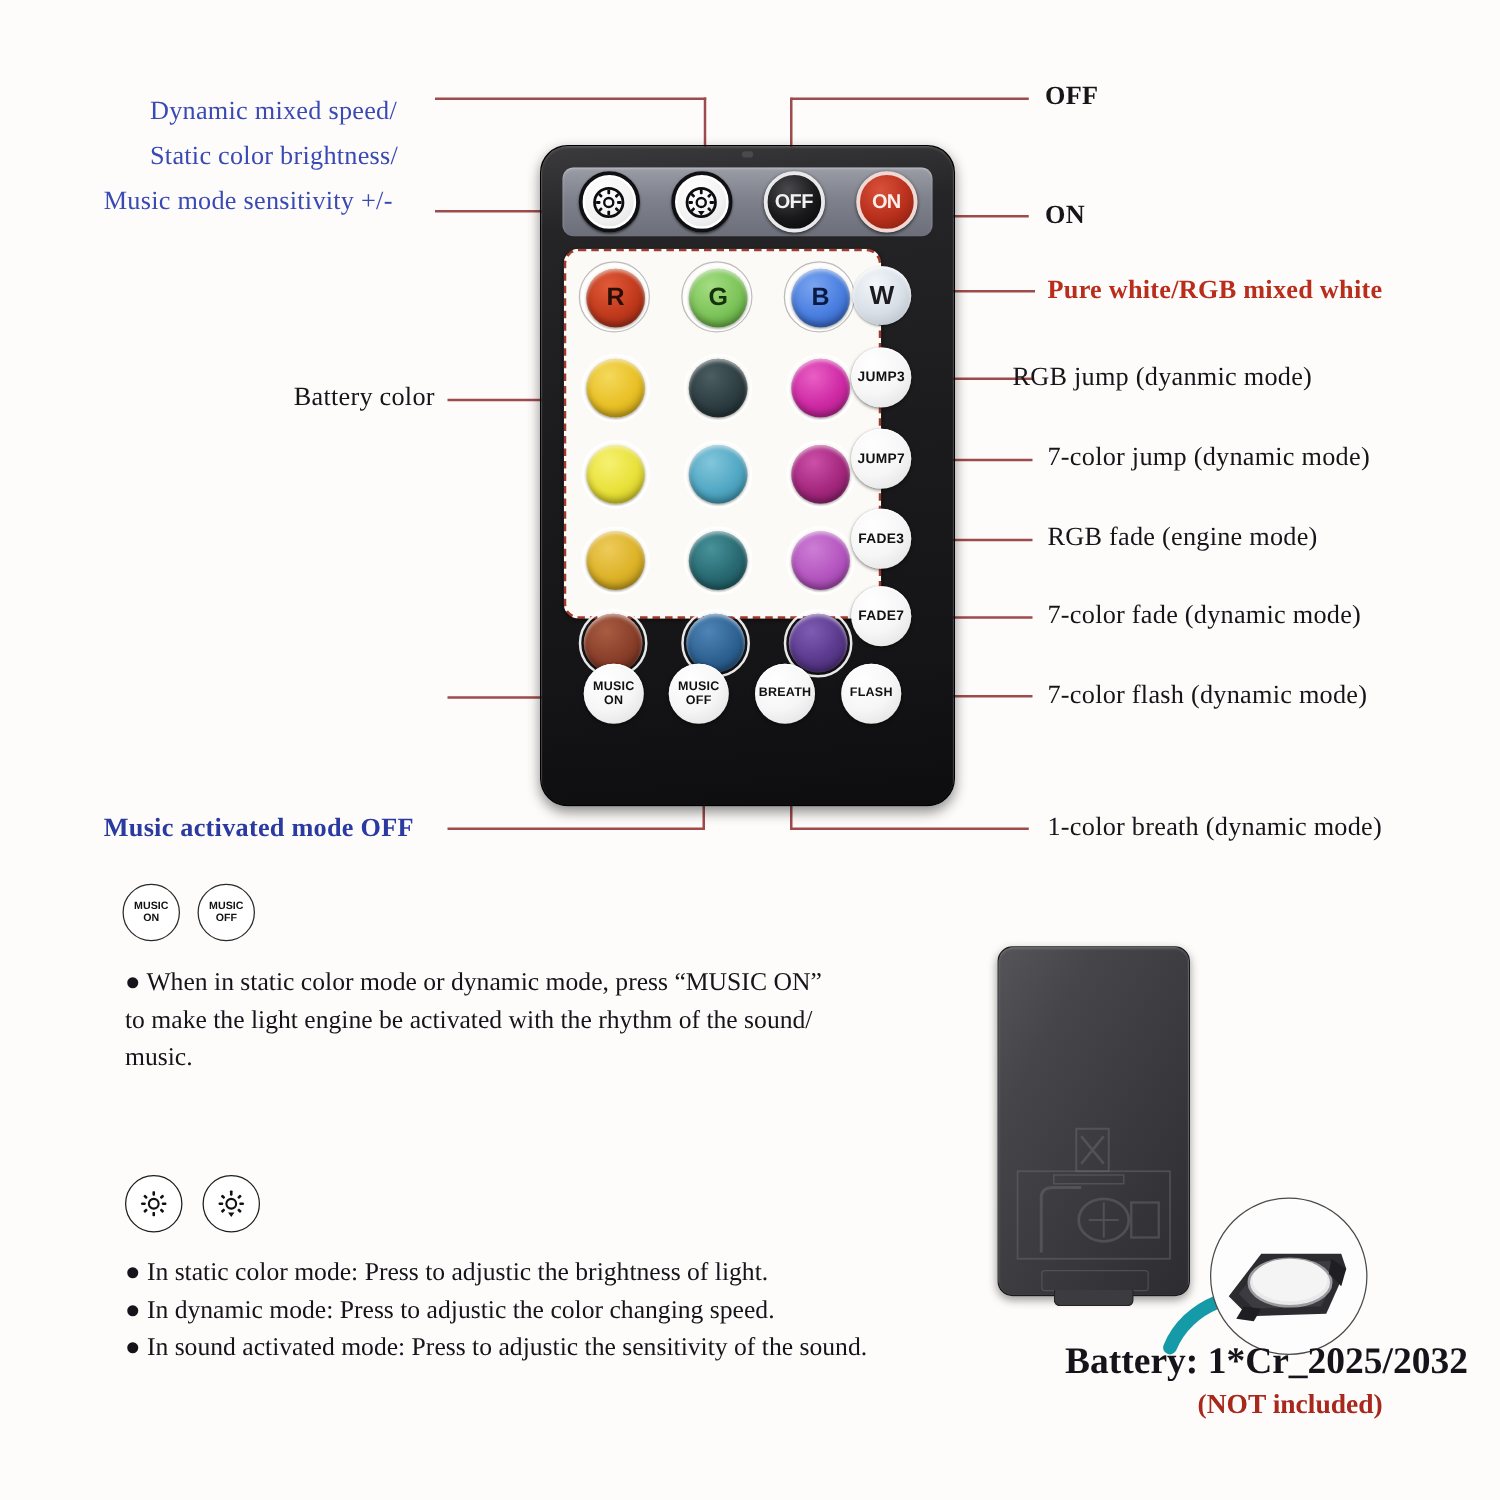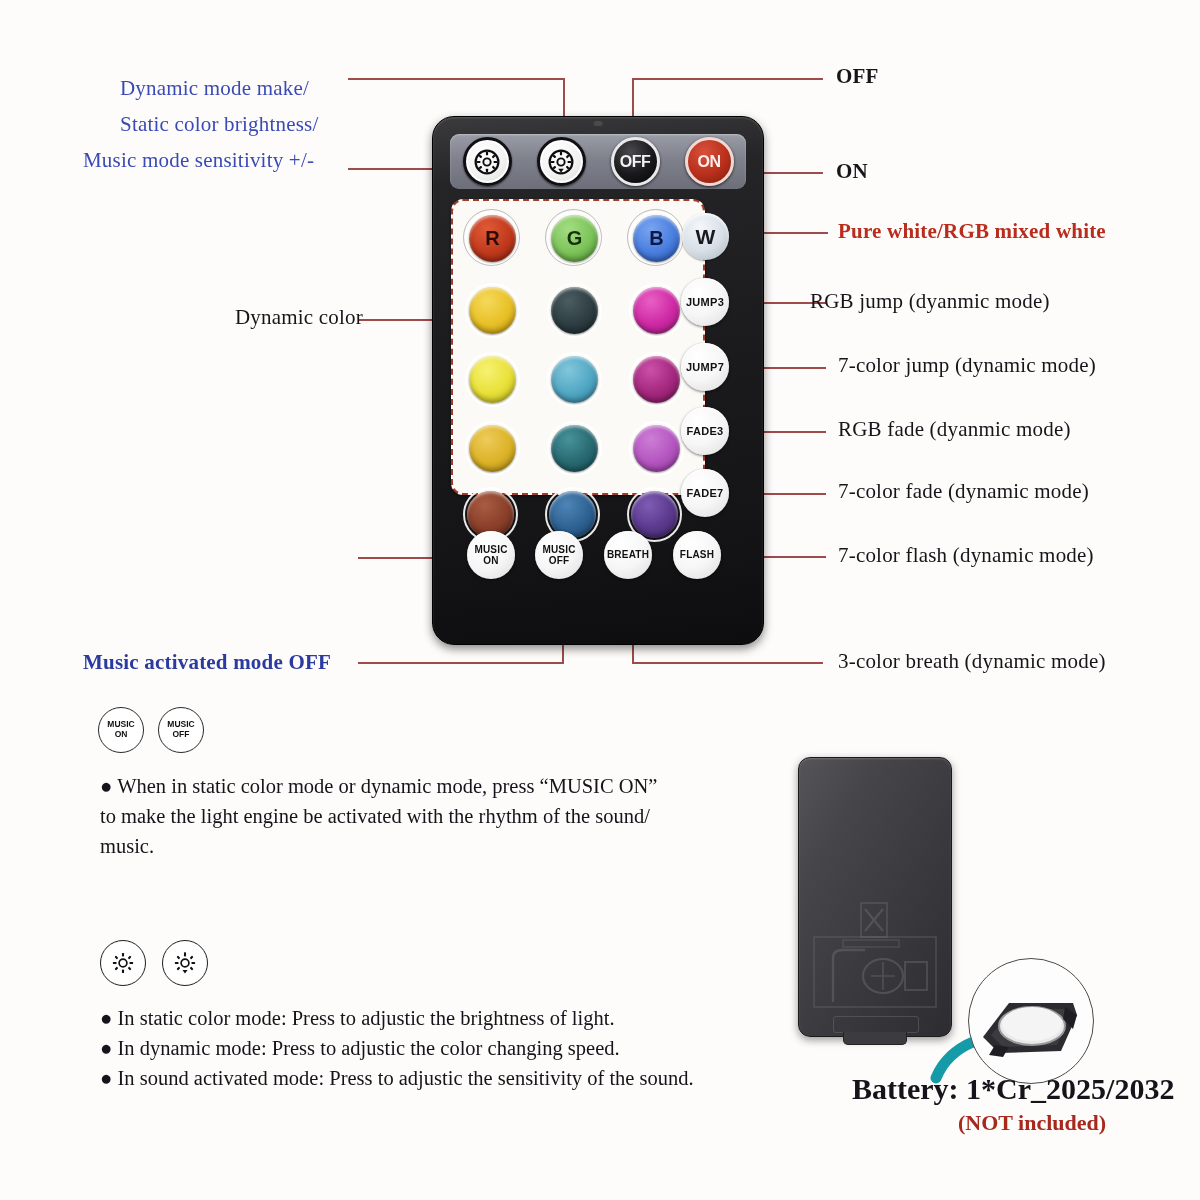--- a/index.html
+++ b/index.html
@@ -205,38 +205,38 @@
   <div class="dot" style="left:494px;top:554px;"></div>
 
   <div class="lead-h" style="left:358px;top:662px;width:206px;"></div>
   <div class="lead-v" style="left:562px;top:557px;height:106px;"></div>
   <div class="dot" style="left:559px;top:554px;"></div>
 
   <div class="lead-v" style="left:632px;top:557px;height:106px;"></div>
   <div class="lead-h" style="left:632px;top:662px;width:191px;"></div>
   <div class="dot" style="left:629px;top:554px;"></div>
 
-  <div class="lbl blue-thin" style="left:120px;top:76px;">Dynamic mode make/</div>
+  <div class="lbl blue-thin" style="left:120px;top:76px;">Dynamic mixed speed/</div>
   <div class="lbl blue-thin" style="left:120px;top:112px;">Static color brightness/</div>
   <div class="lbl blue-thin" style="left:83px;top:148px;">Music mode sensitivity +/-</div>
 
-  <div class="lbl" style="left:235px;top:305px;">Dynamic color</div>
+  <div class="lbl" style="left:235px;top:305px;">Battery color</div>
 
 
   <div class="lbl blue" style="left:83px;top:650px;">Music activated mode OFF</div>
 
   <div class="lbl" style="left:836px;top:64px;font-weight:700;">OFF</div>
   <div class="lbl" style="left:836px;top:159px;font-weight:700;">ON</div>
   <div class="lbl red" style="left:838px;top:219px;">Pure white/RGB mixed white</div>
   <div class="lbl" style="left:810px;top:289px;text-align:center;">RGB jump (dyanmic mode)</div>
   <div class="lbl" style="left:838px;top:353px;">7-color jump (dynamic mode)</div>
-  <div class="lbl" style="left:838px;top:417px;">RGB fade (dyanmic mode)</div>
+  <div class="lbl" style="left:838px;top:417px;">RGB fade (engine mode)</div>
   <div class="lbl" style="left:838px;top:479px;">7-color fade (dynamic mode)</div>
   <div class="lbl" style="left:838px;top:543px;">7-color flash (dynamic mode)</div>
-  <div class="lbl" style="left:838px;top:649px;">3-color breath (dynamic mode)</div>
+  <div class="lbl" style="left:838px;top:649px;">1-color breath (dynamic mode)</div>
 
   <div id="remote">
     <div class="ir-dot"></div>
 
     <div class="top-strip">
 
       <div class="rbtn white">
         <svg class="sunicon" viewBox="0 0 40 40">
           <circle cx="20" cy="20" r="17.5" fill="none" stroke="#0d0d10" stroke-width="3.4"></circle>
           <circle cx="20" cy="20" r="5.6" fill="none" stroke="#0d0d10" stroke-width="2.9"></circle>

